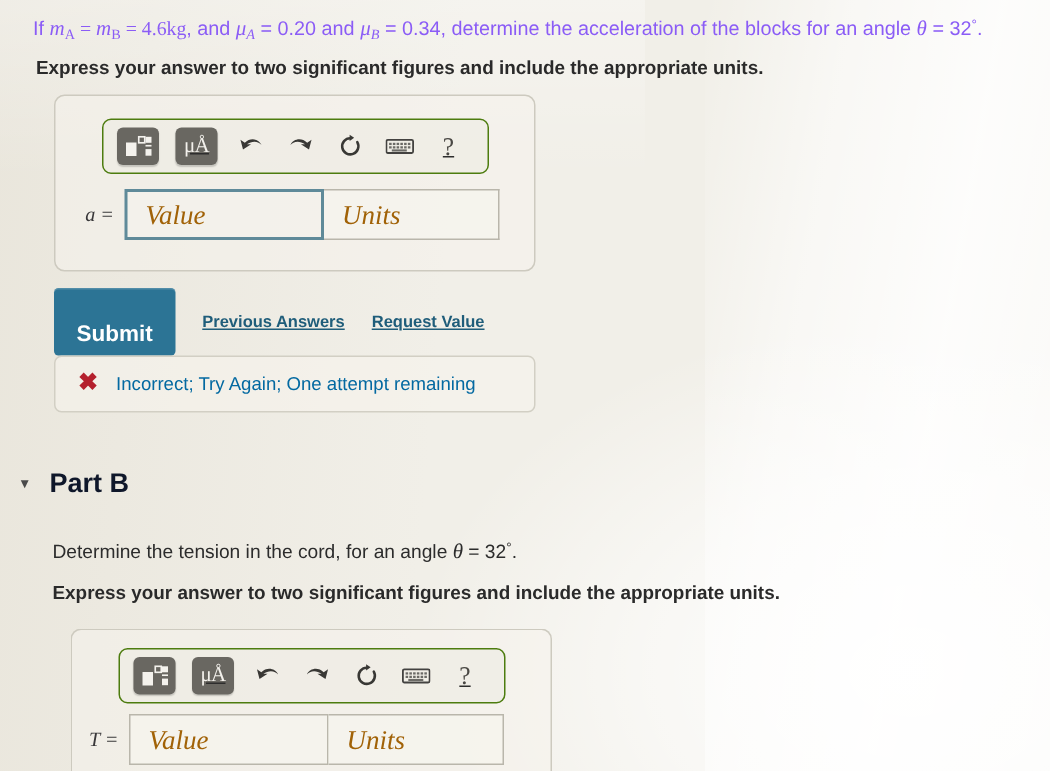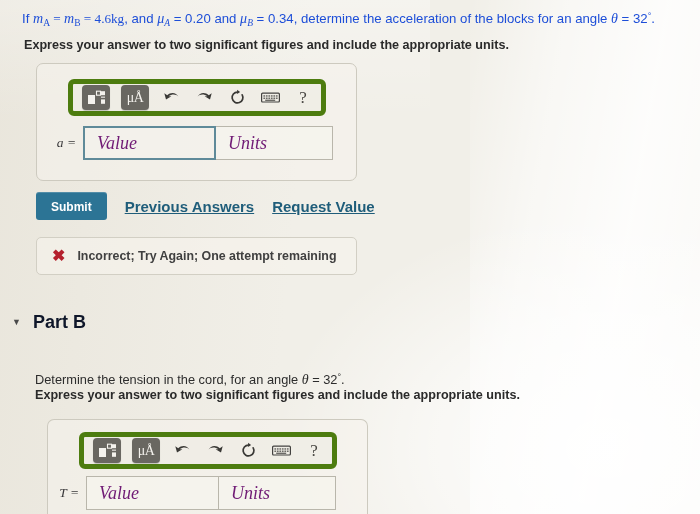--- a/index.html
+++ b/index.html
@@ -40,21 +40,21 @@
 
   .layer { position: relative; z-index: 3; }
 
   
   #problem-statement {
     position: absolute;
     left: 22px; top: 8px;
     width: 670px;
     font-size: 13.2px;
     line-height: 17px;
-    color: #1d4ed8;
+    color: #8b5cf6;
     white-space: nowrap;
   }
   #instruction-line {
     position: absolute;
     left: 24px; top: 38px;
     font-size: 12.6px;
     font-weight: bold;
     color: #2a2a2a;
   }
   .mvar { font-family: "Liberation Serif", serif; font-style: italic; font-size: 14px; }
@@ -71,28 +71,29 @@
     background: rgba(245,243,236,0.55);
     box-sizing: border-box;
   }
   #panel-a { left: 36px; top: 63px; width: 321px; height: 118px; }
   #panel-b { left: 47px; top: 419px; width: 321px; height: 95px; border-bottom: none;
              border-bottom-left-radius: 0; border-bottom-right-radius: 0; }
 
   
   .toolbar {
     position: absolute;
-    border: 5px solid #4d7c0f;
+    border: 1px solid #4d7c0f;
     border-radius: 6px;
     background: rgba(238,236,228,0.62);
     box-sizing: border-box;
     display: flex;
     align-items: center;
     padding: 0 9px;
     gap: 11px;
+    text-decoration: underline;
   }
   #toolbar-a { left: 31px; top: 15px; width: 258px; height: 37px; }
   #toolbar-b { left: 31px; top: 12px; width: 258px; height: 37px; }
 
   .tool-btn-dark {
     width: 28px; height: 25px;
     border-radius: 4px;
     background: #696761;
     display: flex; align-items: center; justify-content: center;
     box-shadow: 0 1px 1px rgba(0,0,0,0.18);
@@ -139,48 +140,48 @@
   }
   .field {
     height: 34px;
     box-sizing: border-box;
     display: flex;
     align-items: center;
     padding-left: 12px;
     font-family: "Liberation Serif", serif;
     font-style: italic;
     font-size: 18px;
-    color: #701a75;
+    color: #a16207;
     background: rgba(246,244,238,0.75);
   }
   .field-value { width: 133px; border: 1px solid #b9b6ab; }
   .field-value.focused { border: 2px solid #5f8a99; background: rgba(243,241,235,0.85); }
   .field-units { width: 117px; border: 1px solid #b9b6ab; border-left: none; }
 
   
   #submit-row {
     position: absolute;
     left: 36px; top: 192px;
     display: flex;
     align-items: center;
   }
   #submit-button {
     background: #2c7495;
     color: #ffffff;
-    font-size: 12px;
-    font-weight: bold;
-    padding: 9px 15px 7px 15px;
+    font-size: 15px;
+    font-weight: bold;
+    padding: 23px 15px 7px 15px;
     border-radius: 3px;
     line-height: 1;
     box-shadow: inset 0 1px 0 rgba(255,255,255,0.18);
   }
   .answer-link {
     margin-left: 18px;
     color: #1f5d7a;
-    font-size: 15px;
+    font-size: 11px;
     font-weight: bold;
     text-decoration: underline;
     white-space: nowrap;
   }
 
   
   #feedback-box {
     position: absolute;
     left: 36px; top: 237px;
     width: 321px; height: 38px;
@@ -194,22 +195,22 @@
   #feedback-x {
     color: #b4202d;
     font-size: 16px;
     font-weight: bold;
     margin-left: 15px;
     margin-right: 12px;
     line-height: 1;
   }
   #feedback-text {
     font-size: 12.4px;
-    font-weight: bold;
-    color: #404040;
+    font-weight: normal;
+    color: #0369a1;
   }
 
   
   #part-b-header {
     position: absolute;
     left: 12px; top: 312px;
     display: flex;
     align-items: center;
   }
   #part-b-toggle {
@@ -218,21 +219,21 @@
     line-height: 1;
     margin-right: 12px;
   }
   #part-b-title {
     font-size: 18px;
     font-weight: bold;
     color: #0f172a;
   }
   #part-b-question {
     position: absolute;
-    left: 35px; top: 372px;
+    left: 35px; top: 360px;
     font-size: 12.8px;
     color: #2c2c2c;
     white-space: nowrap;
   }
   #part-b-instruction {
     position: absolute;
     left: 35px; top: 388px;
     font-size: 12.6px;
     font-weight: bold;
     color: #2a2a2a;

